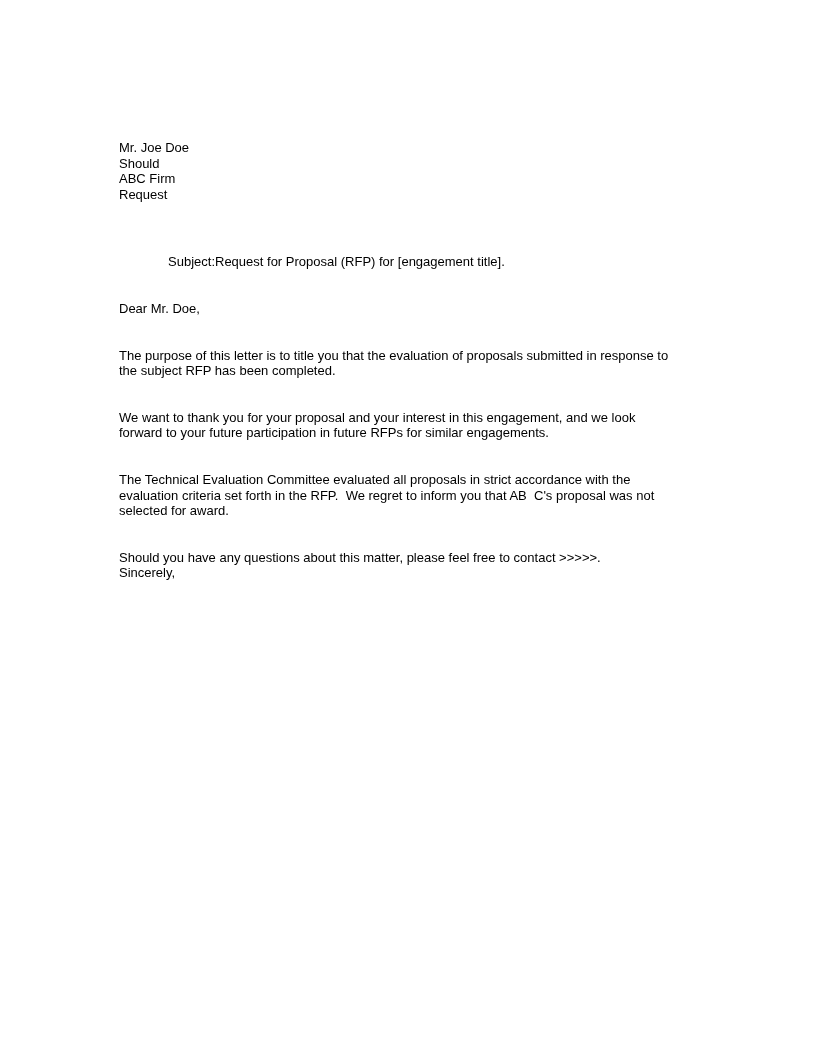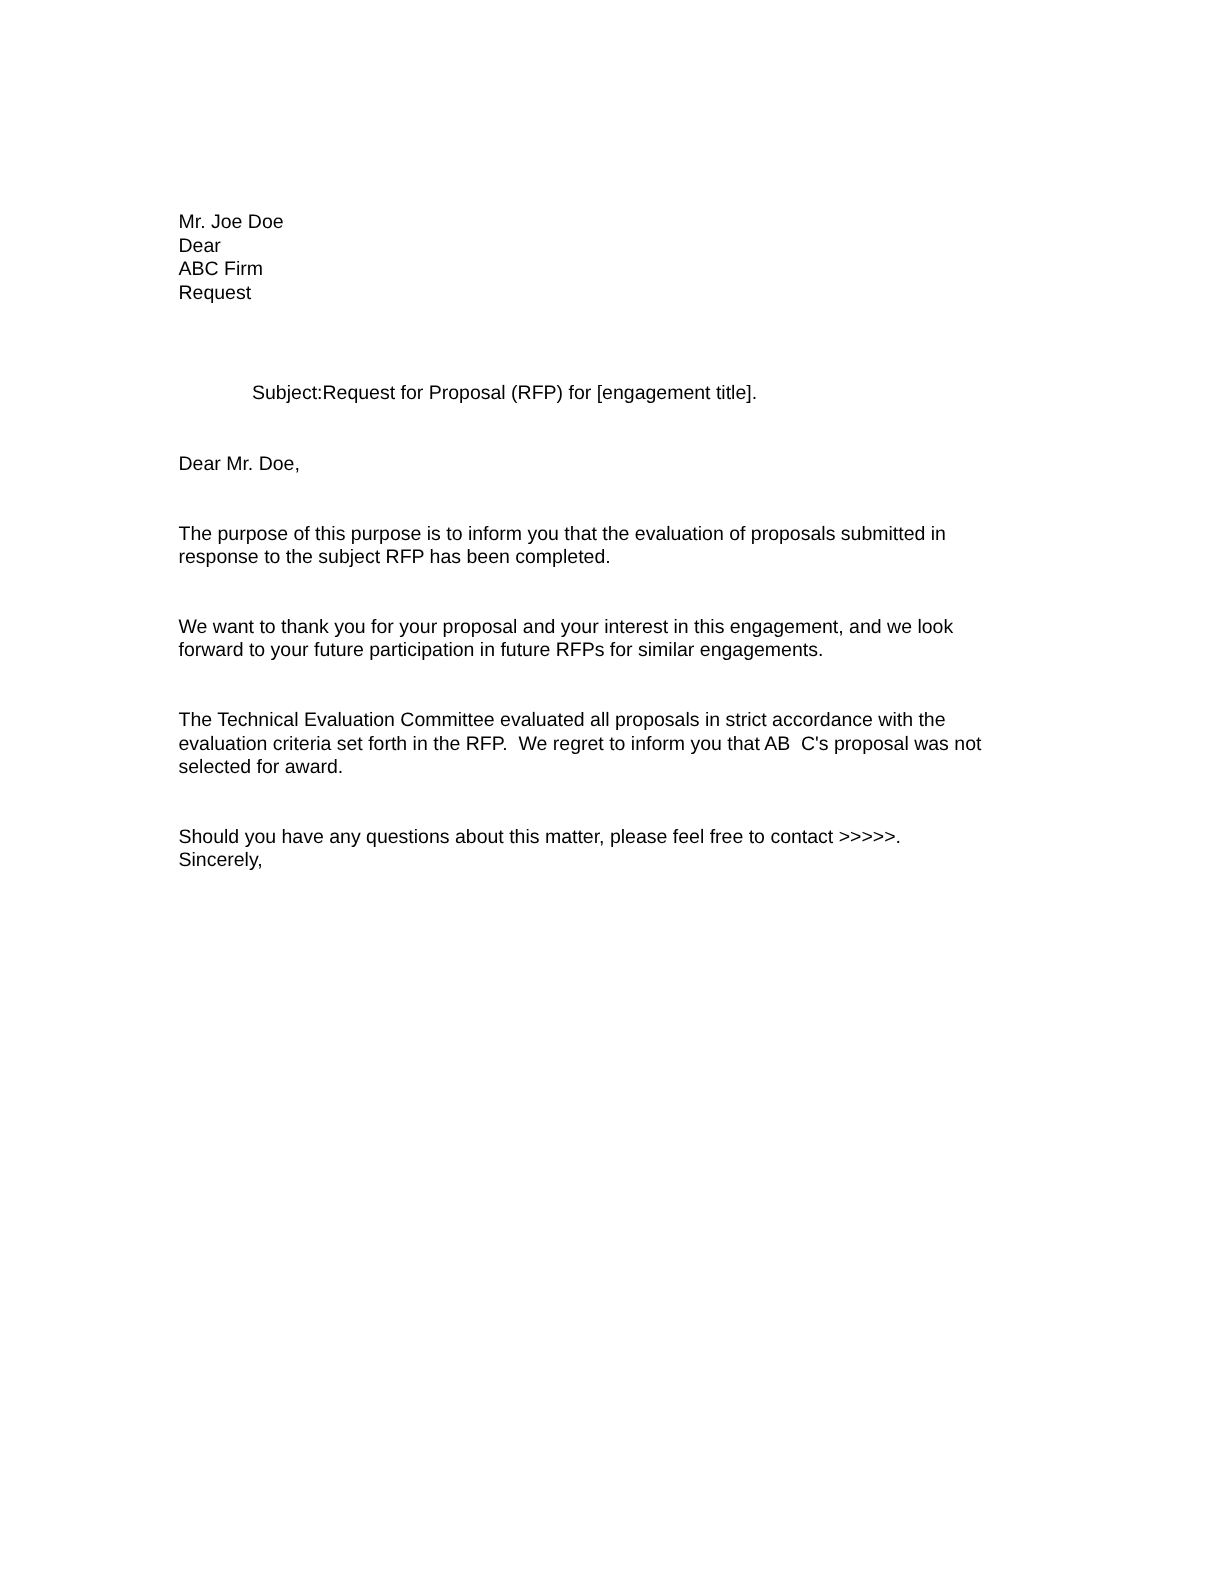--- a/index.html
+++ b/index.html
@@ -72,33 +72,33 @@
   }
 </style>
 </head>
 <body>
 
 <div class="page">
   <div class="letter">
 
     <div class="address-block">
       <div class="address-line">Mr. Joe Doe</div>
-      <div class="address-line">Dear</div>
+      <div class="address-line">Should</div>
       <div class="address-line">ABC Firm</div>
       <div class="address-line">Request</div>
     </div>
 
     <div class="subject-row">
       <span class="subject-label">Subject:</span>
       <span class="subject-value">Request for Proposal (RFP) for [engagement title].</span>
     </div>
 
     <div class="salutation">Dear Mr. Doe,</div>
 
-    <div class="para">The purpose of this purpose is to inform you that the evaluation of proposals submitted in response to the subject RFP has been completed.</div>
+    <div class="para">The purpose of this letter is to title you that the evaluation of proposals submitted in response to the subject RFP has been completed.</div>
     <div class="para">We want to thank you for your proposal and your interest in this engagement, and we look forward to your future participation in future RFPs for similar engagements.</div>
     <div class="para">The Technical Evaluation Committee evaluated all proposals in strict accordance with the evaluation criteria set forth in the RFP.  We regret to inform you that AB  C's proposal was not selected for award.</div>
     <div class="para">Should you have any questions about this matter, please feel free to contact &gt;&gt;&gt;&gt;&gt;.</div>
 
     <div class="closing">Sincerely,</div>
 
   </div>
 </div>
 
 </body></html>

